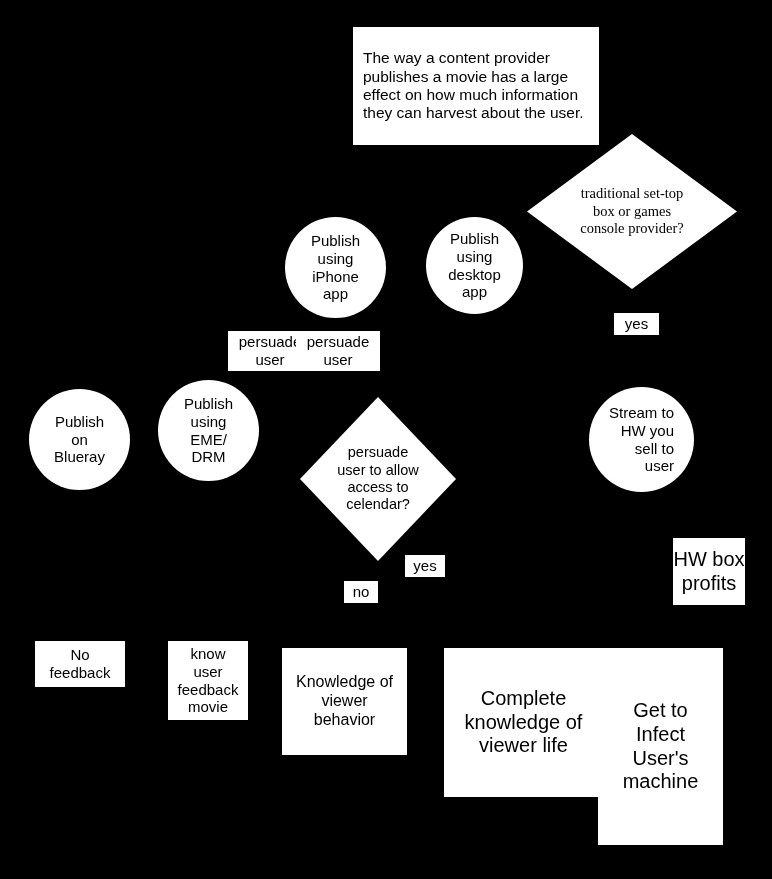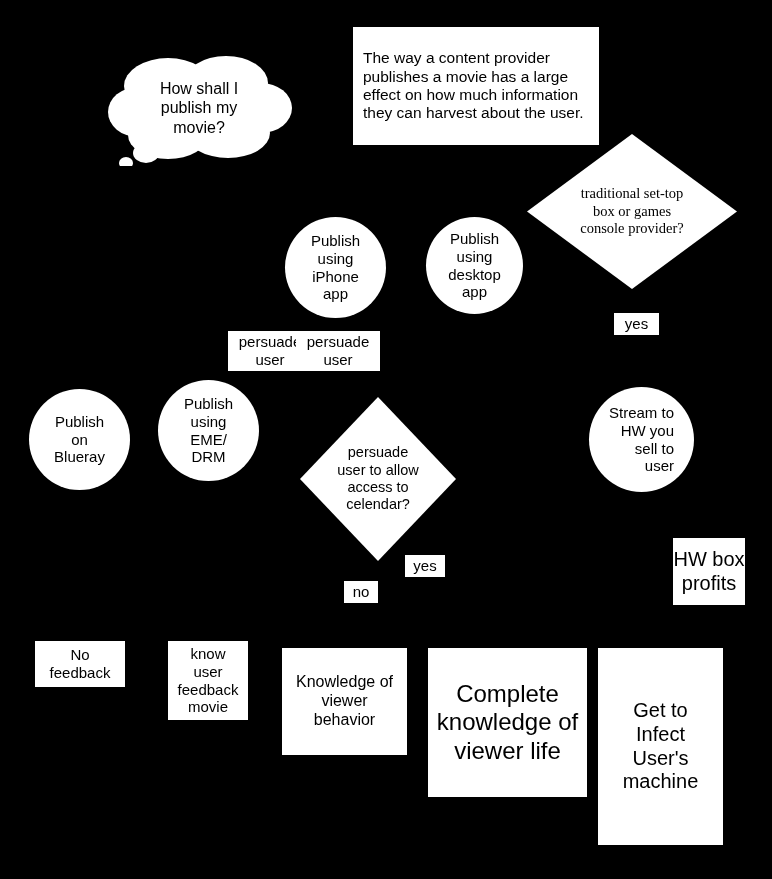--- a/index.html
+++ b/index.html
@@ -73,38 +73,20 @@
     color: #000000;
     line-height: 1.2;
     white-space: pre-line;
   }
 </style>
 </head>
 <body>
 
 <div id="canvas">
 
-  <div class="cloud-wrap" style="left:106px; top:50px; width:186px; height:116px;">
-    <svg viewBox="0 0 186 116" width="186" height="116">
-      <g fill="#ffffff">
-        <ellipse cx="62" cy="36" rx="44" ry="28"></ellipse>
-        <ellipse cx="120" cy="33" rx="42" ry="27"></ellipse>
-        <ellipse cx="155" cy="58" rx="31" ry="25"></ellipse>
-        <ellipse cx="32" cy="62" rx="30" ry="25"></ellipse>
-        <ellipse cx="62" cy="85" rx="40" ry="24"></ellipse>
-        <ellipse cx="122" cy="83" rx="42" ry="25"></ellipse>
-        <ellipse cx="93" cy="58" rx="62" ry="34"></ellipse>
-        <ellipse cx="40" cy="103" rx="13" ry="10"></ellipse>
-        <ellipse cx="20" cy="113" rx="7" ry="6"></ellipse>
-      </g>
-    </svg>
-    <div class="cloud-text" style="font-size:16px;">How shall I
-publish my
-movie?</div>
-  </div>
 
   <div class="node rect" style="left:353px; top:27px; width:246px; height:118px; font-size:15.5px; padding:8px 10px; text-align:left; justify-content:flex-start;">
     <span>The way a content provider
 publishes a movie has a large
 effect on how much information
 they can harvest about the user.</span>
   </div>
 
   <div class="diamond-wrap" style="left:527px; top:134px; width:210px; height:155px;">
     <div class="diamond-shape"></div>
@@ -181,21 +163,21 @@
 feedback
 movie</span>
   </div>
 
   <div class="node rect" style="left:282px; top:648px; width:125px; height:107px; font-size:16px;">
     <span>Knowledge of
 viewer
 behavior</span>
   </div>
 
-  <div class="node rect" style="left:428px; top:648px; width:159px; height:149px; font-size:24px;">
+  <div class="node rect" style="left:444px; top:648px; width:159px; height:149px; font-size:20px;">
     <span>Complete
 knowledge of
 viewer life</span>
   </div>
 
   <div class="node rect" style="left:598px; top:648px; width:125px; height:197px; font-size:20px;">
     <span>Get to
 Infect
 User's
 machine</span>

